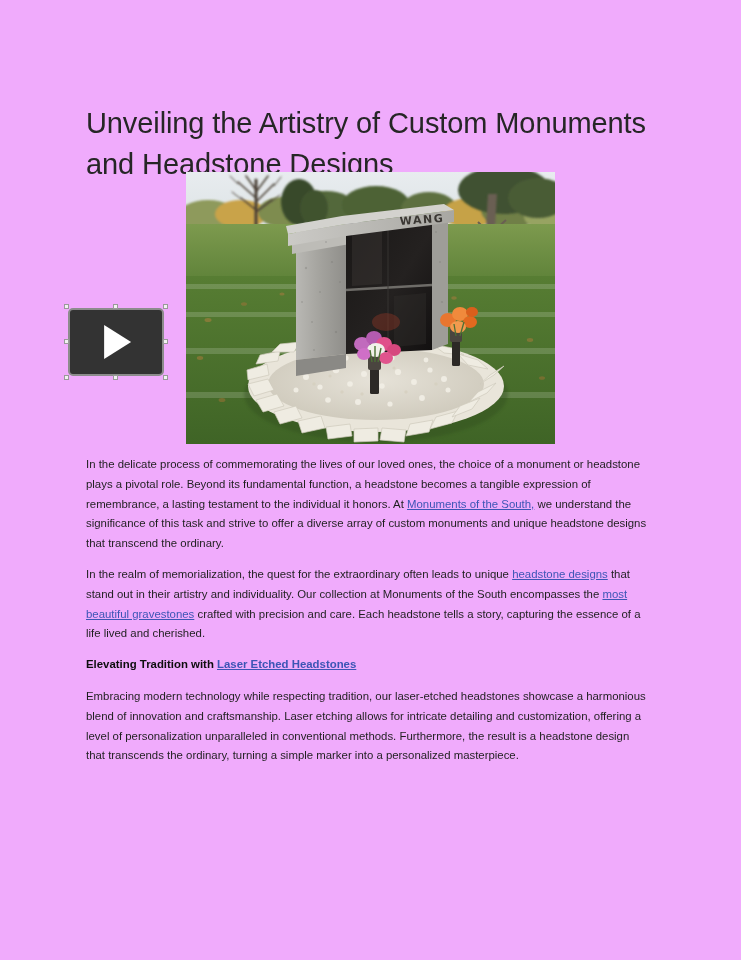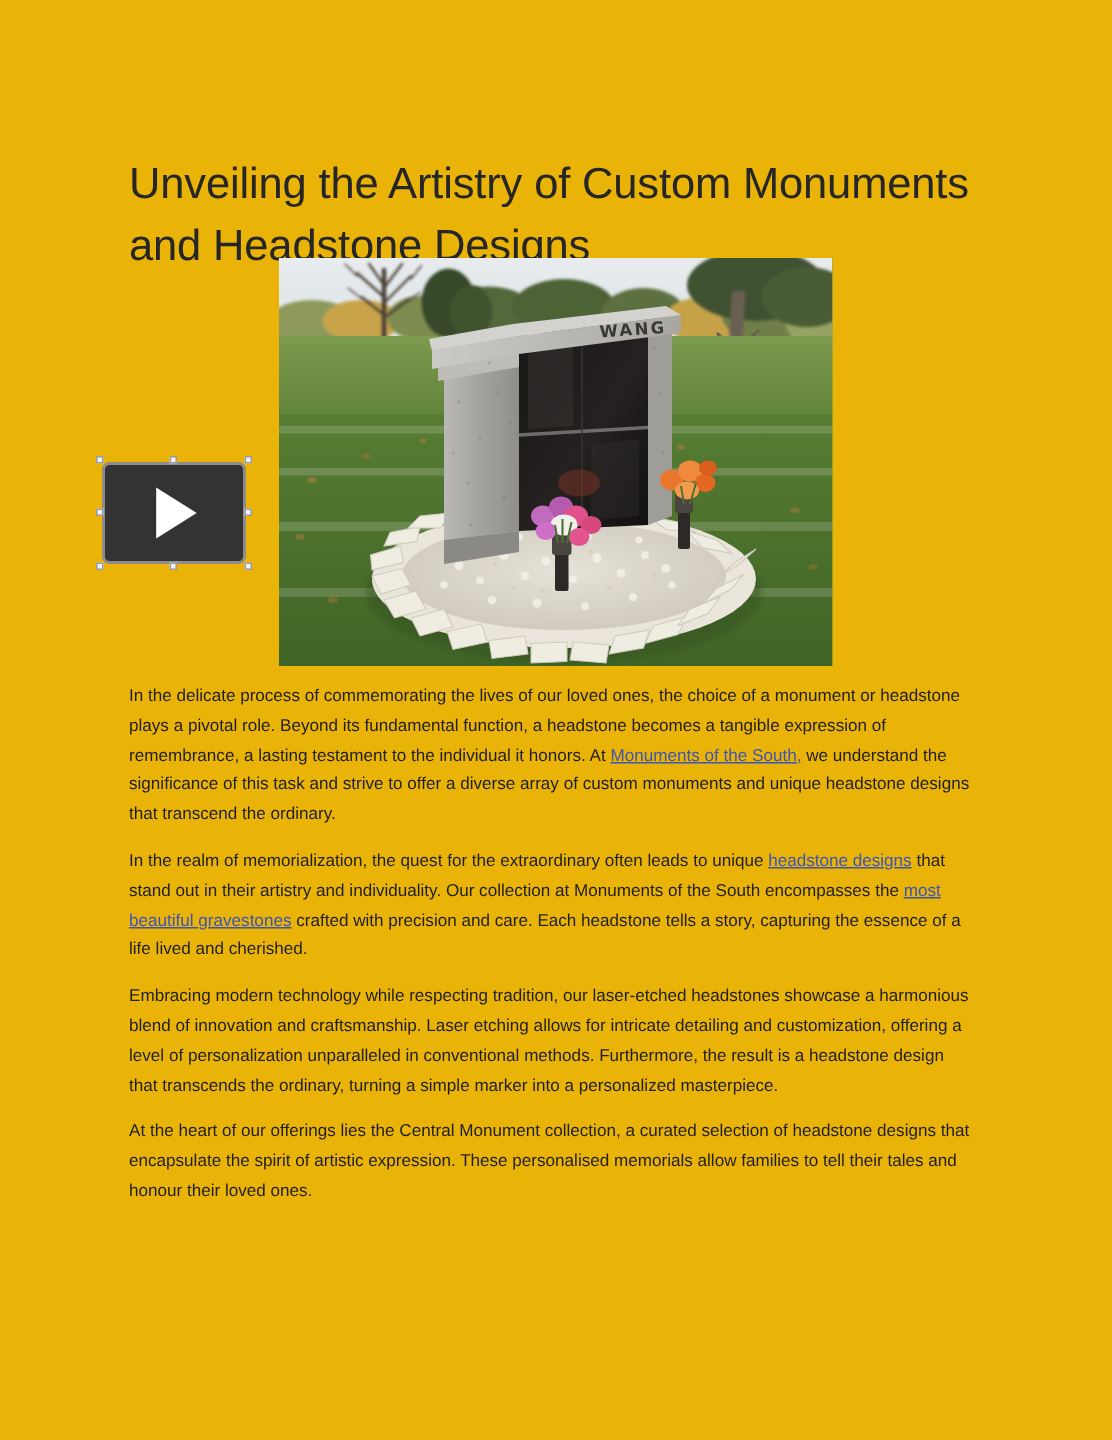--- a/index.html
+++ b/index.html
@@ -12,21 +12,21 @@
     height: 960px;
     position: relative;
     font-family: "Liberation Sans", sans-serif;
     color: #1a1a1a;
     overflow: hidden;
   }
 
   .page {
     position: absolute;
     inset: 0;
-    background: #eab308;
+    background: #f0abfc;
   }
 
   
   .doc-title {
     position: absolute;
     left: 86px;
     top: 84px;
     width: 560px;
     font-size: 29px;
     font-weight: 300;
@@ -356,20 +356,20 @@
     </svg>
   </div>
 
   <div class="content">
 
     <p class="tight"><span>In the delicate process of commemorating the lives of our loved ones, the choice of a monument or headstone plays a pivotal role. Beyond its fundamental function, a headstone becomes a tangible expression of remembrance, a lasting testament to the individual it honors. At </span><a class="link" href="#">Monuments of the South,</a><span> we understand the significance of this task and strive to offer a diverse array of custom monuments and unique headstone designs that transcend the ordinary.</span></p>
 
 
     <p class="tight"><span>In the realm of memorialization, the quest for the extraordinary often leads to unique </span><a class="link" href="#">headstone designs</a><span> that stand out in their artistry and individuality. Our collection at Monuments of the South encompasses the </span><a class="link" href="#">most beautiful gravestones</a><span> crafted with precision and care. Each headstone tells a story, capturing the essence of a life lived and cherished.</span></p>
 
+    <h2><span>Elevating Tradition with </span><a class="link" href="#">Laser Etched Headstones</a></h2>
 
     <p class="tight">Embracing modern technology while respecting tradition, our laser-etched headstones showcase a harmonious blend of innovation and craftsmanship. Laser etching allows for intricate detailing and customization, offering a level of personalization unparalleled in conventional methods. Furthermore, the result is a headstone design that transcends the ordinary, turning a simple marker into a personalized masterpiece.</p>
 
 
-    <p>At the heart of our offerings lies the Central Monument collection, a curated selection of headstone designs that encapsulate the spirit of artistic expression. These personalised memorials allow families to tell their tales and honour their loved ones.</p>
 
   </div>
 </div>
 
 </body></html>

